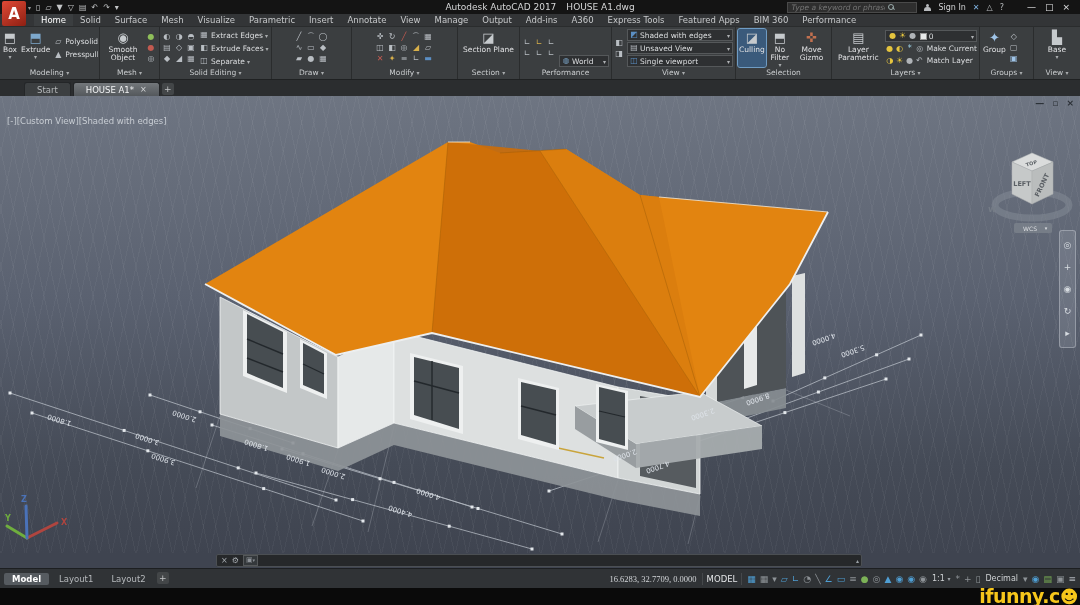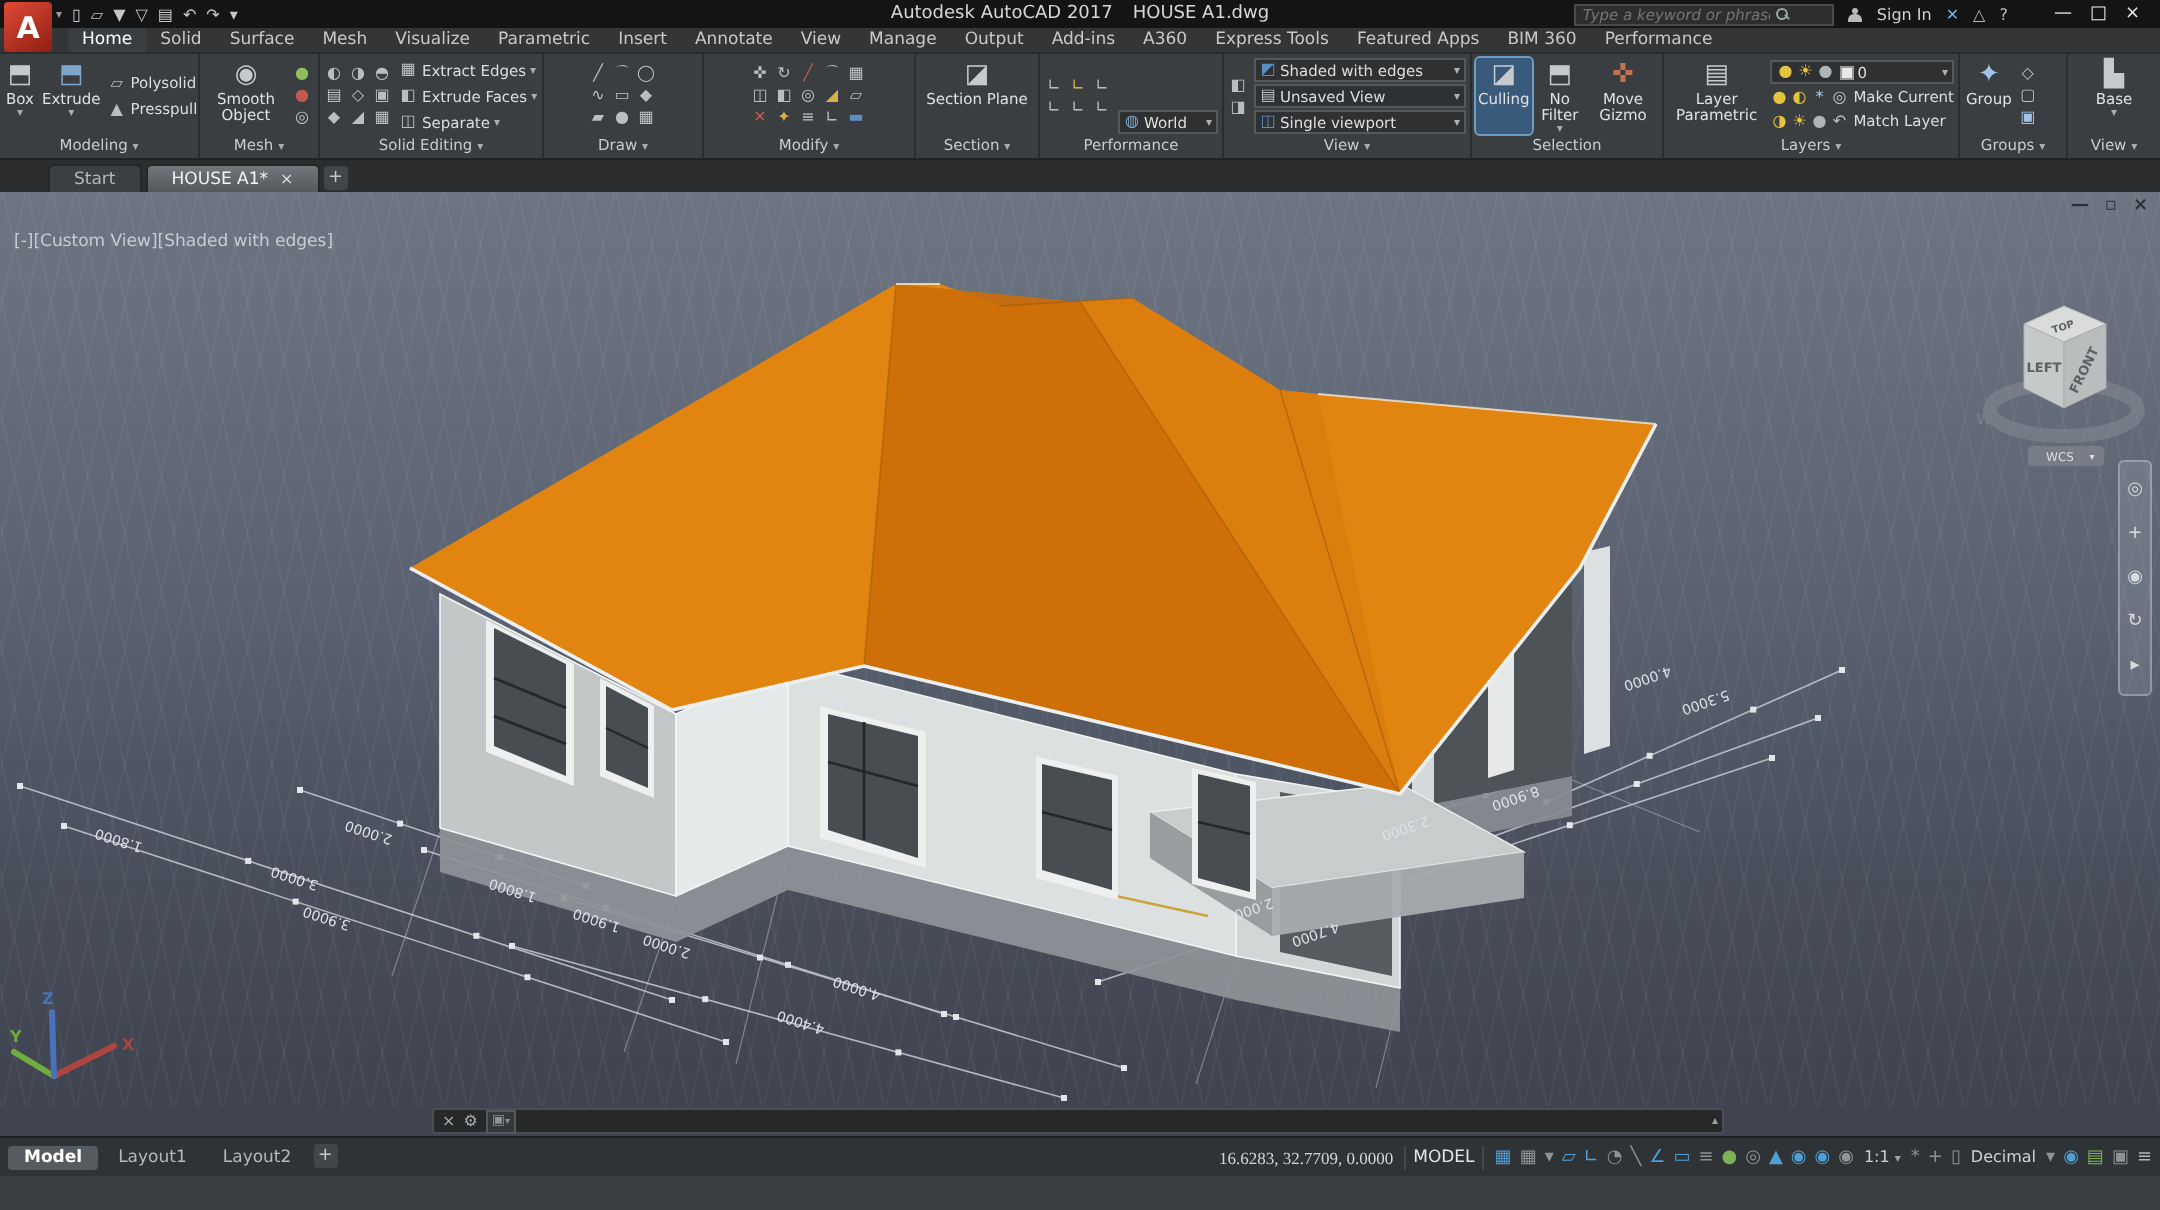--- a/index.html
+++ b/index.html
@@ -671,14 +671,17 @@
       <span class="sb-icons">
           <span style="color: rgb(142, 147, 151);">▾</span>
           <span style="color: rgb(79, 159, 212);">◉</span>
           <span style="color: rgb(124, 178, 87);">▤</span>
           <span style="color: rgb(142, 147, 151);">▣</span>
           <span style="color: rgb(176, 180, 184);">≡</span>
         </span>
     </div>
   </div>
 
+  <div class="bottomstrip">
+    <div class="watermark"><span>ifunny.c</span><span class="face">☻</span></div>
+  </div>
 
 </div>
 
 </body></html>

